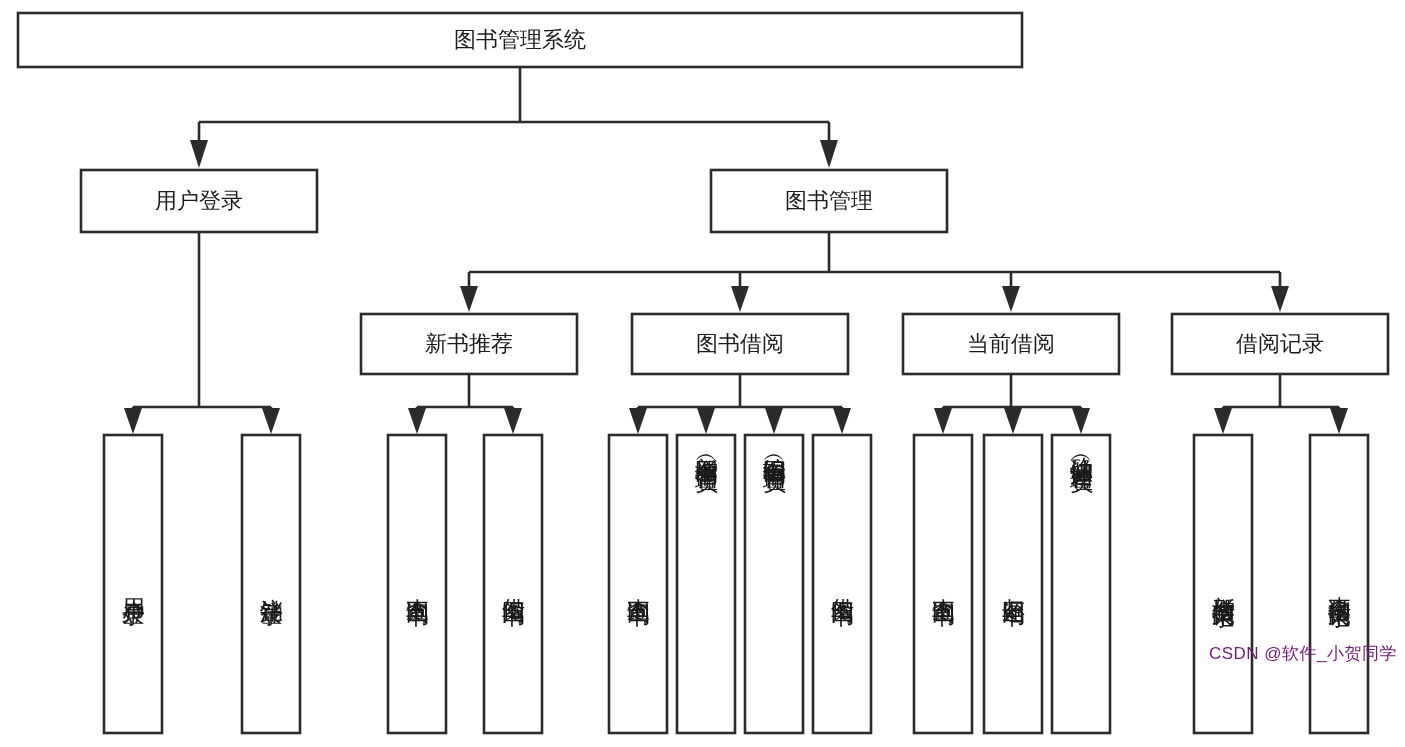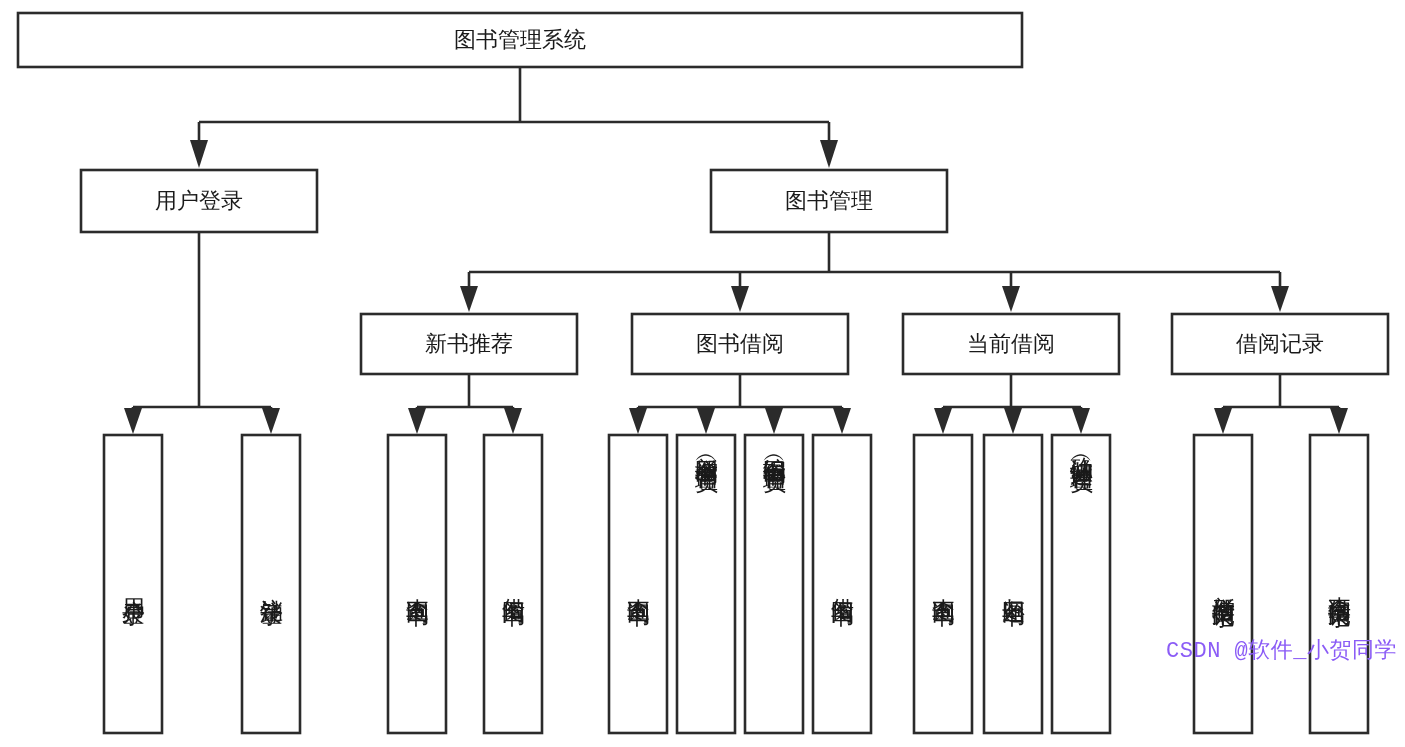--- a/index.html
+++ b/index.html
@@ -63,23 +63,23 @@
     line-height: 1.04;
     letter-spacing: 2px;
     color: #1a1a1a;
     white-space: nowrap;
     text-align: center;
   }
   .watermark {
     position: absolute;
     right: 8px;
     bottom: 6px;
-    font-family: Liberation Mono, monospace;
-    font-size: 22px;
-    color: #8b5cf6;
+    font-family: Liberation Sans, sans-serif;
+    font-size: 17px;
+    color: #701a75;
     letter-spacing: 0.5px;
     white-space: nowrap;
     user-select: none;
   }
 </style>
 </head>
 <body>
 
 <div id="diagram-root">
 

